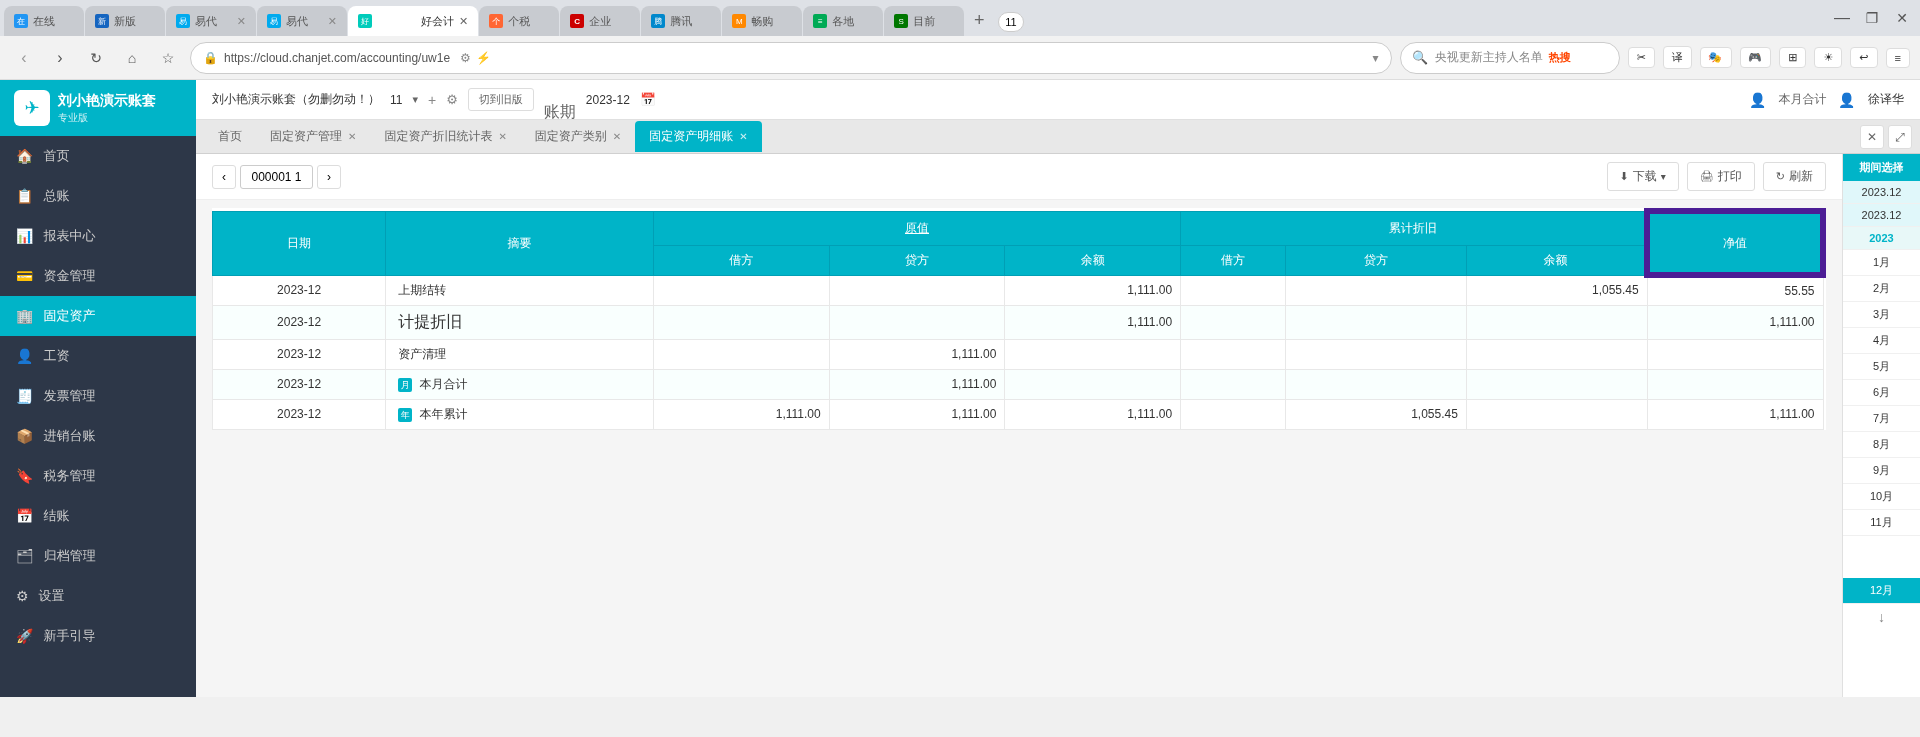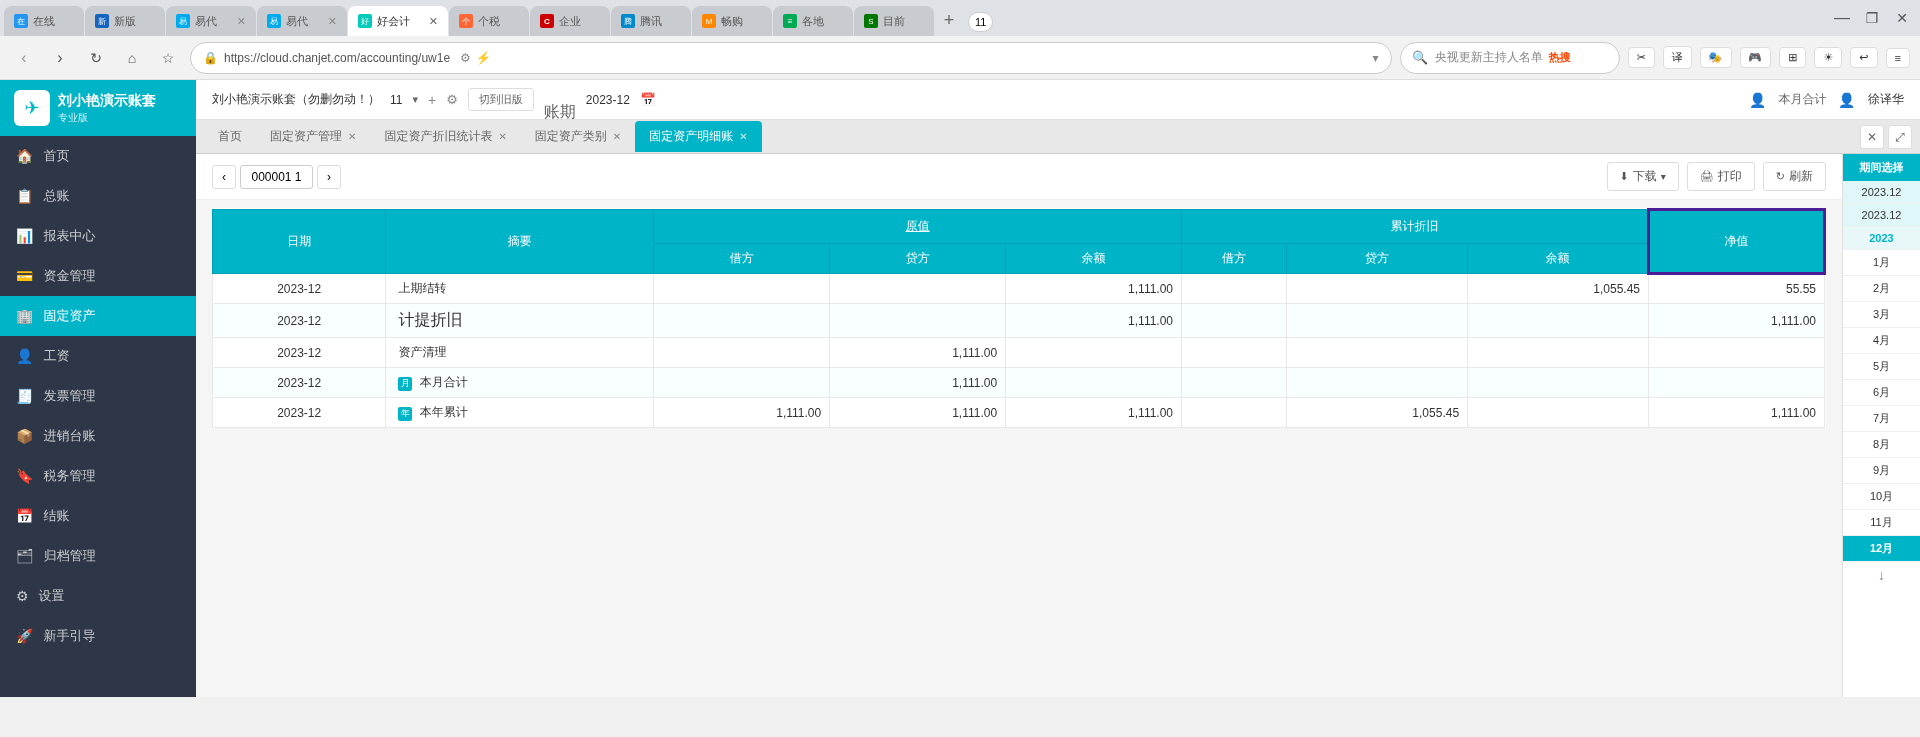--- a/index.html
+++ b/index.html
@@ -29,21 +29,21 @@
     </div>
 
     <div style="display:flex;align-items:center;height:30px;padding:0 10px;border-radius:8px 8px 0 0;background:#c8cbd0;font-size:11px;gap:5px;cursor:pointer;min-width:90px;">
       <span style="width:14px;height:14px;background:#00aaee;border-radius:2px;display:inline-flex;align-items:center;justify-content:center;color:#fff;font-size:8px;flex-shrink:0;">易</span>
       <span style="color:#555;">易代</span>
       <span style="margin-left:auto;color:#888;font-size:11px;cursor:pointer;">✕</span>
     </div>
 
     <div style="display:flex;align-items:center;height:30px;padding:0 10px;border-radius:8px 8px 0 0;background:#fff;font-size:11px;gap:5px;cursor:pointer;min-width:100px;position:relative;z-index:1;">
       <span style="width:14px;height:14px;background:#00ccbb;border-radius:2px;display:inline-flex;align-items:center;justify-content:center;color:#fff;font-size:8px;flex-shrink:0;">好</span>
-      <span style="color:#333;">好会计</span>
+      <span style="color:#333;margin-left:44px;">好会计</span>
       <span style="margin-left:auto;color:#666;font-size:11px;cursor:pointer;">✕</span>
     </div>
 
     <div style="display:flex;align-items:center;height:30px;padding:0 10px;border-radius:8px 8px 0 0;background:#c8cbd0;font-size:11px;gap:5px;cursor:pointer;min-width:80px;">
       <span style="width:14px;height:14px;background:#ff6633;border-radius:2px;display:inline-flex;align-items:center;justify-content:center;color:#fff;font-size:8px;flex-shrink:0;">个</span>
       <span style="color:#555;">个税</span>
     </div>
 
     <div style="display:flex;align-items:center;height:30px;padding:0 10px;border-radius:8px 8px 0 0;background:#c8cbd0;font-size:11px;gap:5px;cursor:pointer;min-width:80px;">
       <span style="width:14px;height:14px;background:#cc0000;border-radius:2px;display:inline-flex;align-items:center;justify-content:center;color:#fff;font-size:8px;flex-shrink:0;font-weight:bold;">C</span>
@@ -267,21 +267,21 @@
         </div>
 
         <div style="padding:8px 16px 16px;">
           <table style="width:100%;border-collapse:collapse;background:#fff;">
             <thead>
               <tr>
                 <th rowspan="2" style="background:#00b4c8;color:#fff;text-align:center;padding:8px 6px;font-size:12px;font-weight:normal;border:1px solid #009fb5;">日期</th>
                 <th rowspan="2" style="background:#00b4c8;color:#fff;text-align:center;padding:8px 6px;font-size:12px;font-weight:normal;border:1px solid #009fb5;">摘要</th>
                 <th colspan="3" style="background:#00b4c8;color:#fff;text-align:center;padding:8px 6px;font-size:12px;font-weight:normal;border:1px solid #009fb5;text-decoration:underline;">原值</th>
                 <th colspan="3" style="background:#00b4c8;color:#fff;text-align:center;padding:8px 6px;font-size:12px;font-weight:normal;border:1px solid #009fb5;">累计折旧</th>
-                <th rowspan="2" style="background:#00b4c8;color:#fff;text-align:center;padding:2px 6px;font-size:12px;font-weight:normal;border:3px solid #4c1d95;">净值</th>
+                <th rowspan="2" style="background:#00b4c8;color:#fff;text-align:center;padding:2px 6px;font-size:12px;font-weight:normal;border:6px solid #4c1d95;">净值</th>
               </tr>
               <tr>
                 <th style="background:#00b4c8;color:#fff;text-align:center;padding:6px;font-size:12px;font-weight:normal;border:1px solid #009fb5;">借方</th>
                 <th style="background:#00b4c8;color:#fff;text-align:center;padding:6px;font-size:12px;font-weight:normal;border:1px solid #009fb5;">贷方</th>
                 <th style="background:#00b4c8;color:#fff;text-align:center;padding:6px;font-size:12px;font-weight:normal;border:1px solid #009fb5;">余额</th>
                 <th style="background:#00b4c8;color:#fff;text-align:center;padding:6px;font-size:12px;font-weight:normal;border:1px solid #009fb5;">借方</th>
                 <th style="background:#00b4c8;color:#fff;text-align:center;padding:6px;font-size:12px;font-weight:normal;border:1px solid #009fb5;">贷方</th>
                 <th style="background:#00b4c8;color:#fff;text-align:center;padding:6px;font-size:12px;font-weight:normal;border:1px solid #009fb5;">余额</th>
               </tr>
             </thead>
@@ -366,20 +366,20 @@
         <div style="padding:5px 4px;text-align:center;font-size:11px;color:#333;cursor:pointer;border-bottom:1px solid #f0f0f0;">2月</div>
         <div style="padding:5px 4px;text-align:center;font-size:11px;color:#333;cursor:pointer;border-bottom:1px solid #f0f0f0;">3月</div>
         <div style="padding:5px 4px;text-align:center;font-size:11px;color:#333;cursor:pointer;border-bottom:1px solid #f0f0f0;">4月</div>
         <div style="padding:5px 4px;text-align:center;font-size:11px;color:#333;cursor:pointer;border-bottom:1px solid #f0f0f0;">5月</div>
         <div style="padding:5px 4px;text-align:center;font-size:11px;color:#333;cursor:pointer;border-bottom:1px solid #f0f0f0;">6月</div>
         <div style="padding:5px 4px;text-align:center;font-size:11px;color:#333;cursor:pointer;border-bottom:1px solid #f0f0f0;">7月</div>
         <div style="padding:5px 4px;text-align:center;font-size:11px;color:#333;cursor:pointer;border-bottom:1px solid #f0f0f0;">8月</div>
         <div style="padding:5px 4px;text-align:center;font-size:11px;color:#333;cursor:pointer;border-bottom:1px solid #f0f0f0;">9月</div>
         <div style="padding:5px 4px;text-align:center;font-size:11px;color:#333;cursor:pointer;border-bottom:1px solid #f0f0f0;">10月</div>
         <div style="padding:5px 4px;text-align:center;font-size:11px;color:#333;cursor:pointer;border-bottom:1px solid #f0f0f0;">11月</div>
-        <div style="padding:5px 4px;text-align:center;font-size:11px;color:#fff;cursor:pointer;border-bottom:1px solid #f0f0f0;background:#00b4c8;font-weight:bold;">12月</div>
+        <div style="padding:5px 4px;text-align:center;font-size:11px;color:#fff;cursor:pointer;border-bottom:1px solid #f0f0f0;background:#00b4c8;font-weight:normal;margin-top:42px;">12月</div>
 
         <div style="padding:5px 4px;text-align:center;font-size:14px;color:#888;cursor:pointer;">↓</div>
       </div>
 
     </div>
   </div>
 </div>
 
 </body></html>

